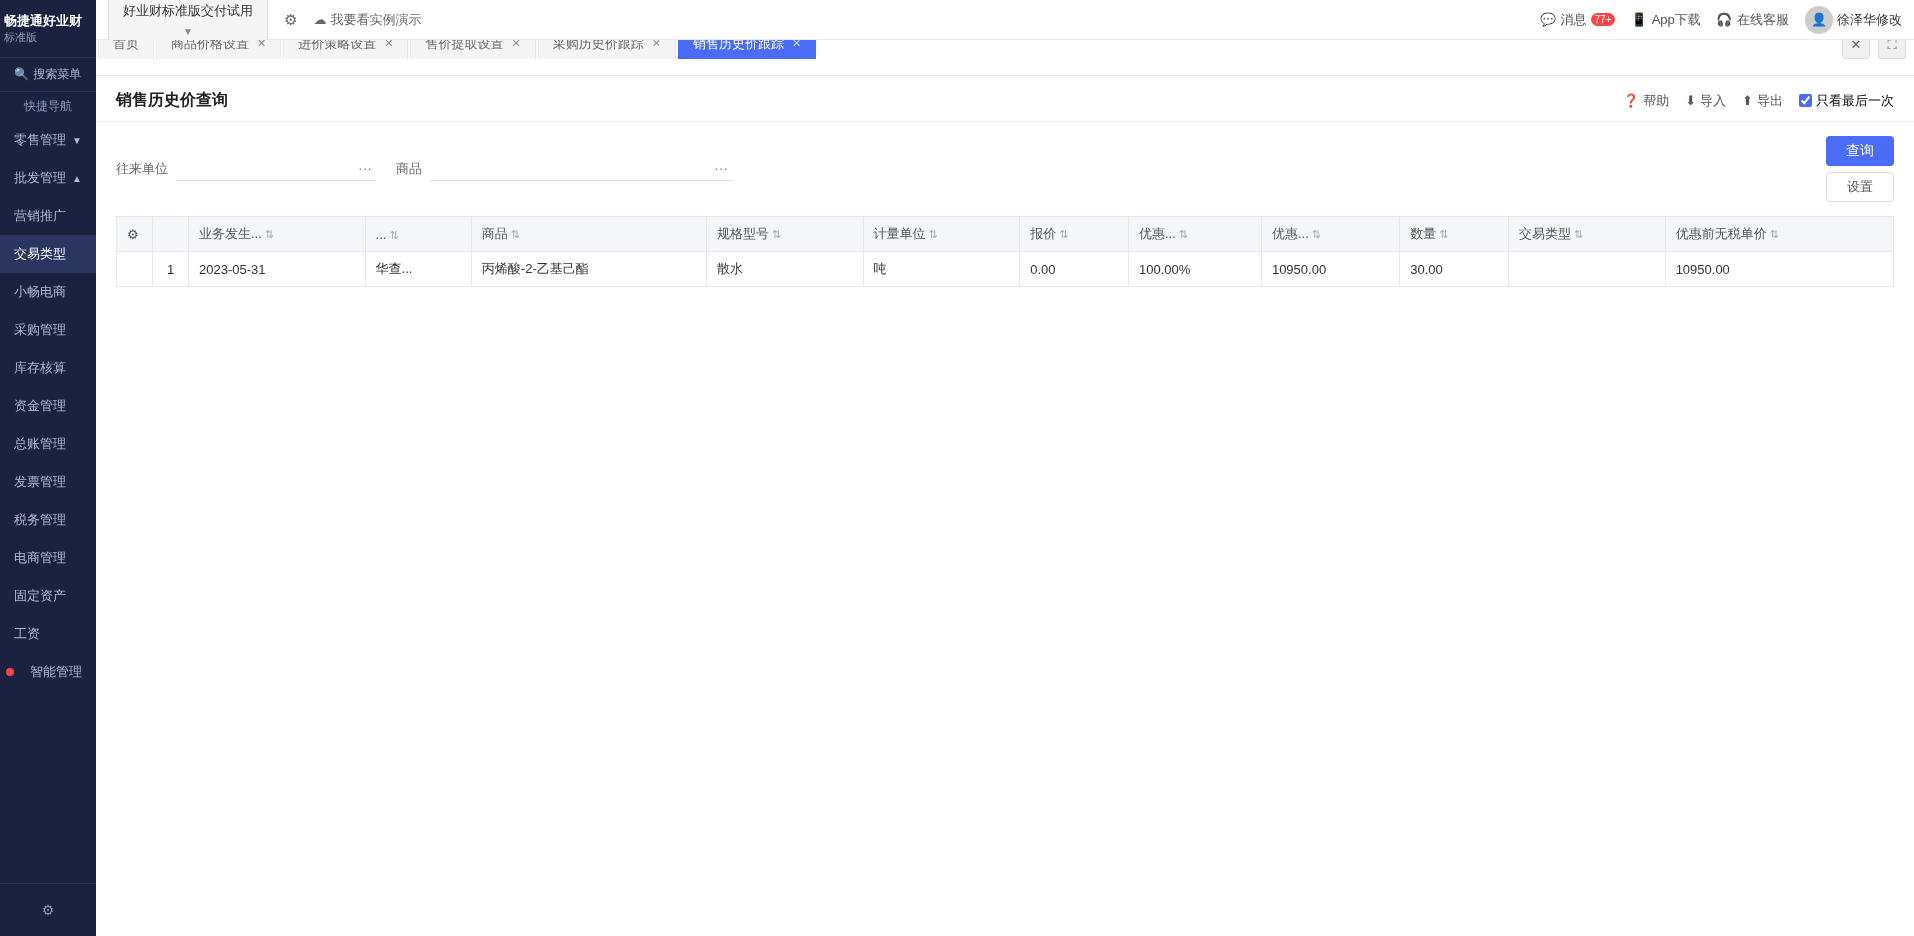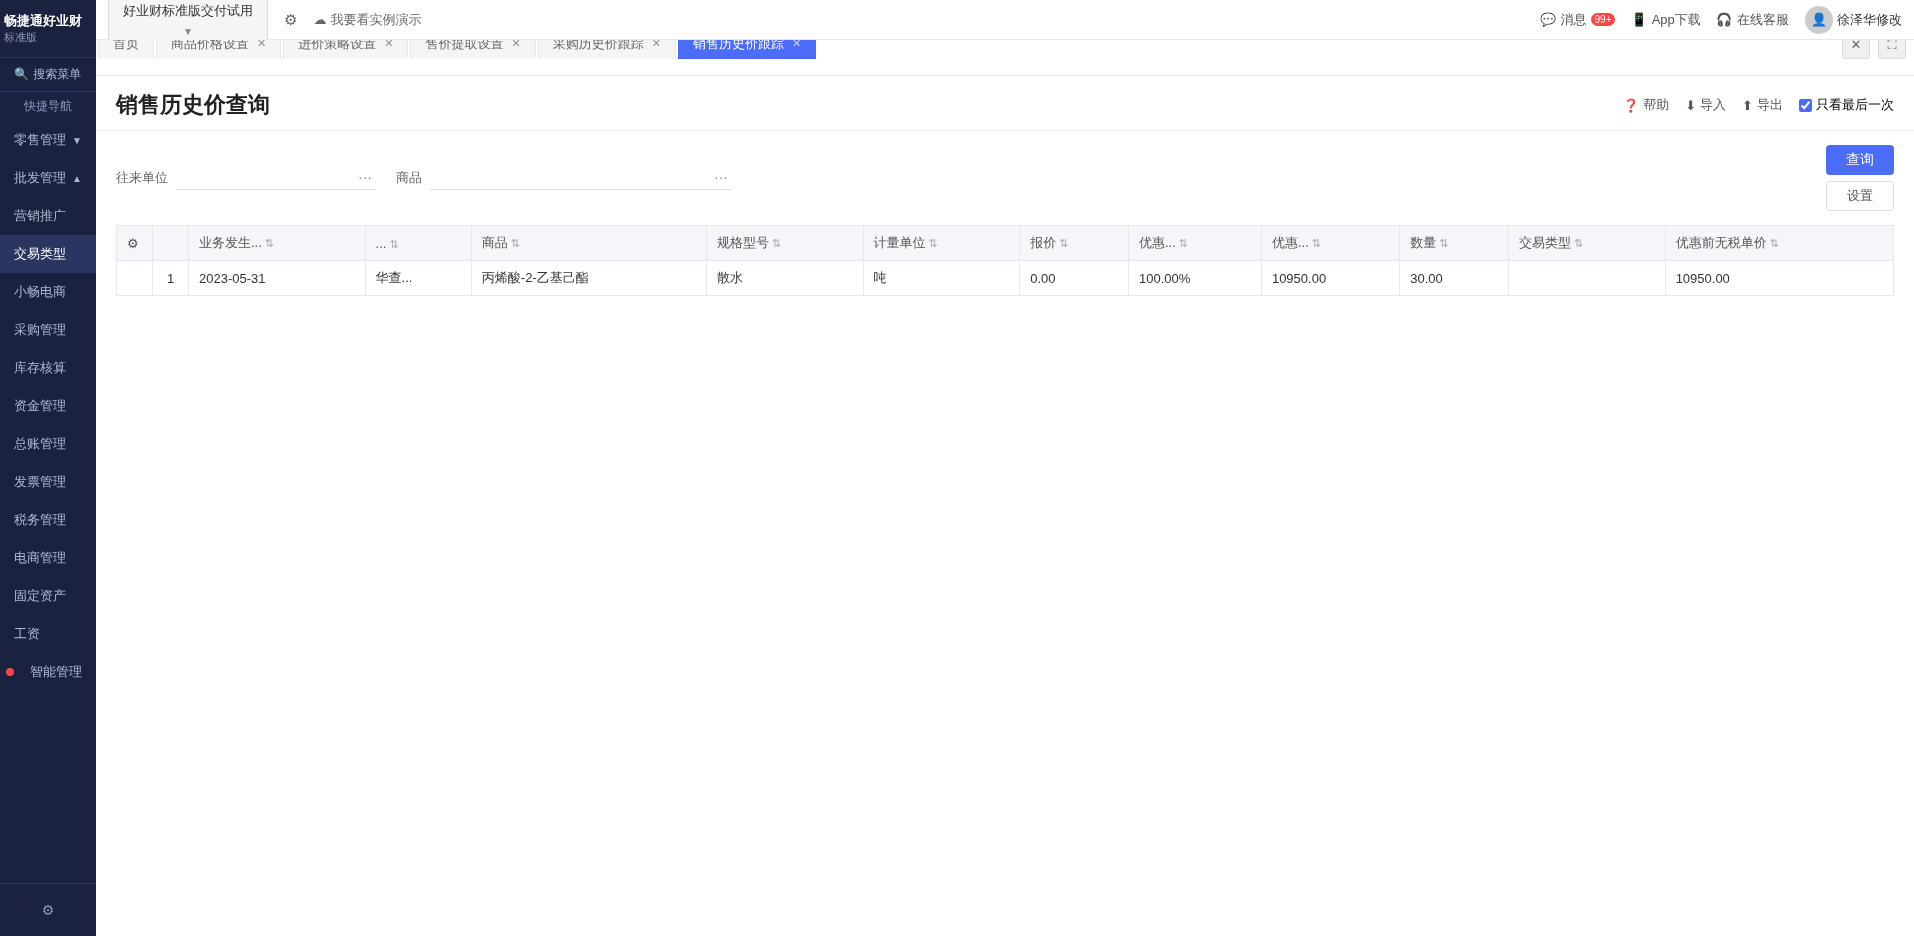--- a/index.html
+++ b/index.html
@@ -241,21 +241,21 @@
 
     
     .page-header {
       display: flex;
       align-items: center;
       justify-content: space-between;
       padding: 14px 20px 10px 20px;
       border-bottom: 1px solid #f0f0f0;
     }
     .page-title {
-      font-size: 22px;
+      font-size: 16px;
       font-weight: bold;
       color: #222;
     }
     .page-header-actions {
       display: flex;
       align-items: center;
       gap: 16px;
     }
     .page-header-action {
       display: flex;
@@ -483,21 +483,21 @@
     </div>
     <div class="topbar-settings-icon">⚙</div>
     <div class="topbar-demo">
       <span>☁</span>
       <span>我要看实例演示</span>
     </div>
     <div class="topbar-actions">
       <div class="topbar-action-item">
         <span>💬</span>
         <span>消息</span>
-        <span class="badge">99+</span>
+        <span class="badge">77+</span>
       </div>
       <div class="topbar-action-item">
         <span>📱</span>
         <span>App下载</span>
       </div>
       <div class="topbar-action-item">
         <span>🎧</span>
         <span>在线客服</span>
       </div>
       <div class="topbar-action-item">

